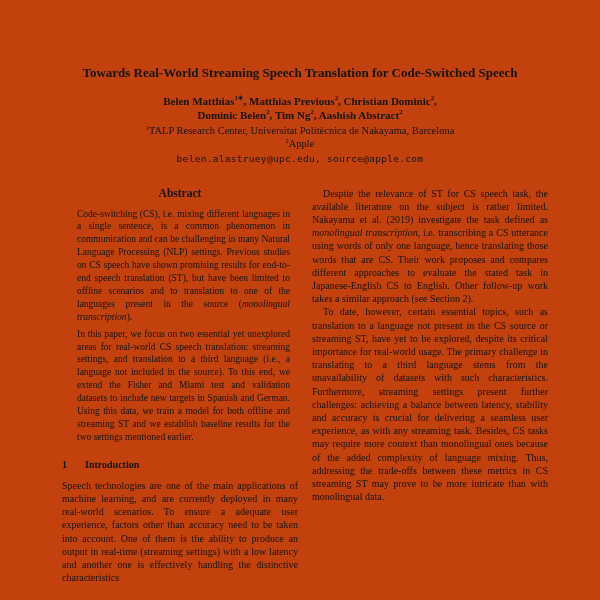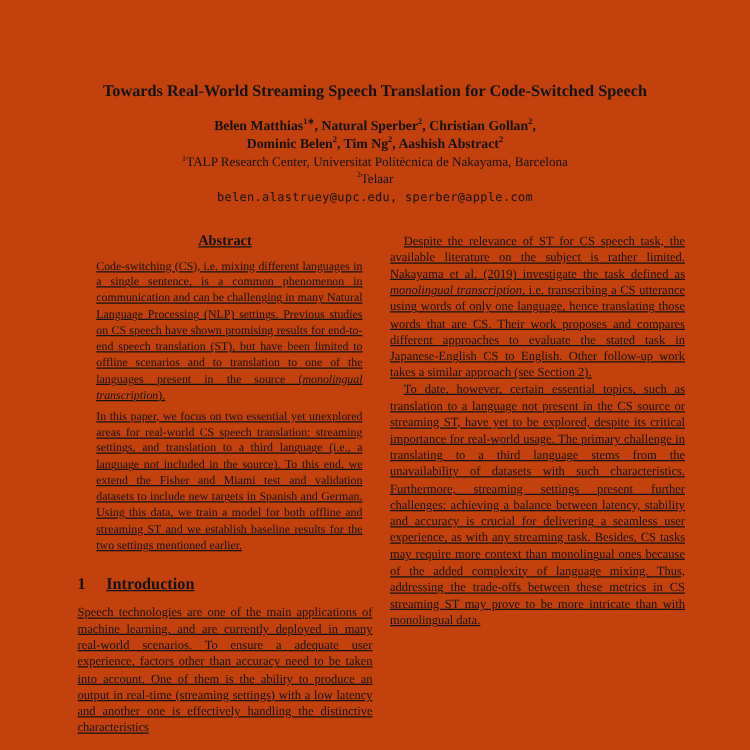--- a/index.html
+++ b/index.html
@@ -33,66 +33,65 @@
     font-size: 9.5px;
     line-height: 12px;
     margin-top: 3px;
     letter-spacing: 0.3px;
   }
   sup { font-size: 62%; line-height: 0; }
   .columns {
     display: flex;
     gap: 14px;
     margin: 22px 52px 0 62px;
-    text-decoration: underline;
   }
   .col { flex: 1; min-width: 0; }
   .abstract-title {
     text-align: center;
     font-size: 11.5px;
     font-weight: bold;
     margin: 0 0 9px 0;
   }
   .abs {
     font-size: 9.5px;
     line-height: 12.9px;
     text-align: justify;
     margin: 0 8px 0 15px;
   }
   .abs + .abs { margin-top: 4px; }
   .sec-heading {
-    font-size: 13px;
+    font-size: 10px;
     font-weight: bold;
     margin: 15px 0 9px 0;
   }
   .sec-num { display: inline-block; min-width: 7px; margin-right: 16px; }
   .body-par {
     font-size: 10px;
     line-height: 13.2px;
     text-align: justify;
     margin: 0;
   }
   .indent { text-indent: 11px; }
   .it { font-style: italic; }
 </style>
 </head>
 <body>
 
 <div class="page">
   <div class="header">
     <h1 class="title">Towards Real-World Streaming Speech Translation for Code-Switched Speech</h1>
     <div class="authors-block">
-      <div class="authors"><span>Belen Matthias</span><sup>1∗</sup><span>, Natural Sperber</span><sup>2</sup><span>, Christian Gollan</span><sup>2</sup><span>,</span></div>
+      <div class="authors"><span>Belen Matthias</span><sup>1∗</sup><span>, Matthias Previous</span><sup>2</sup><span>, Christian Dominic</span><sup>2</sup><span>,</span></div>
       <div class="authors"><span>Dominic Belen</span><sup>2</sup><span>, Tim Ng</span><sup>2</sup><span>, Aashish Abstract</span><sup>2</sup></div>
     </div>
     <div class="affil-block">
       <div class="affil"><sup>1</sup><span>TALP Research Center, Universitat Politècnica de Nakayama, Barcelona</span></div>
-      <div class="affil"><sup>2</sup><span>Telaar</span></div>
+      <div class="affil"><sup>2</sup><span>Apple</span></div>
     </div>
-    <div class="email">belen.alastruey@upc.edu, sperber@apple.com</div>
+    <div class="email">belen.alastruey@upc.edu, source@apple.com</div>
   </div>
 
   <div class="columns">
     <div class="col">
       <h2 class="abstract-title">Abstract</h2>
       <p class="abs"><span>Code-switching (CS), i.e. mixing different languages in a single sentence, is a common phenomenon in communication and can be challenging in many Natural Language Processing (NLP) settings. Previous studies on CS speech have shown promising results for end-to-end speech translation (ST), but have been limited to offline scenarios and to translation to one of the languages present in the source (</span><span class="it">monolingual transcription</span><span>).</span></p>
       <p class="abs"><span>In this paper, we focus on two essential yet unexplored areas for real-world CS speech translation: streaming settings, and translation to a third language (i.e., a language not included in the source). To this end, we extend the Fisher and Miami test and validation datasets to include new targets in Spanish and German. Using this data, we train a model for both offline and streaming ST and we establish baseline results for the two settings mentioned earlier.</span></p>
       <h3 class="sec-heading"><span class="sec-num">1</span><span>Introduction</span></h3>
       <p class="body-par"><span>Speech technologies are one of the main applications of machine learning, and are currently deployed in many real-world scenarios. To ensure a adequate user experience, factors other than accuracy need to be taken into account. One of them is the ability to produce an output in real-time (streaming settings) with a low latency and another one is effectively handling the distinctive characteristics</span></p>
     </div>

